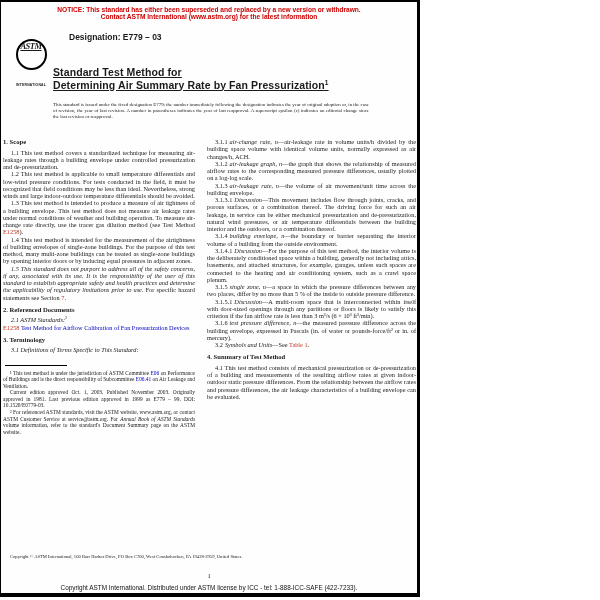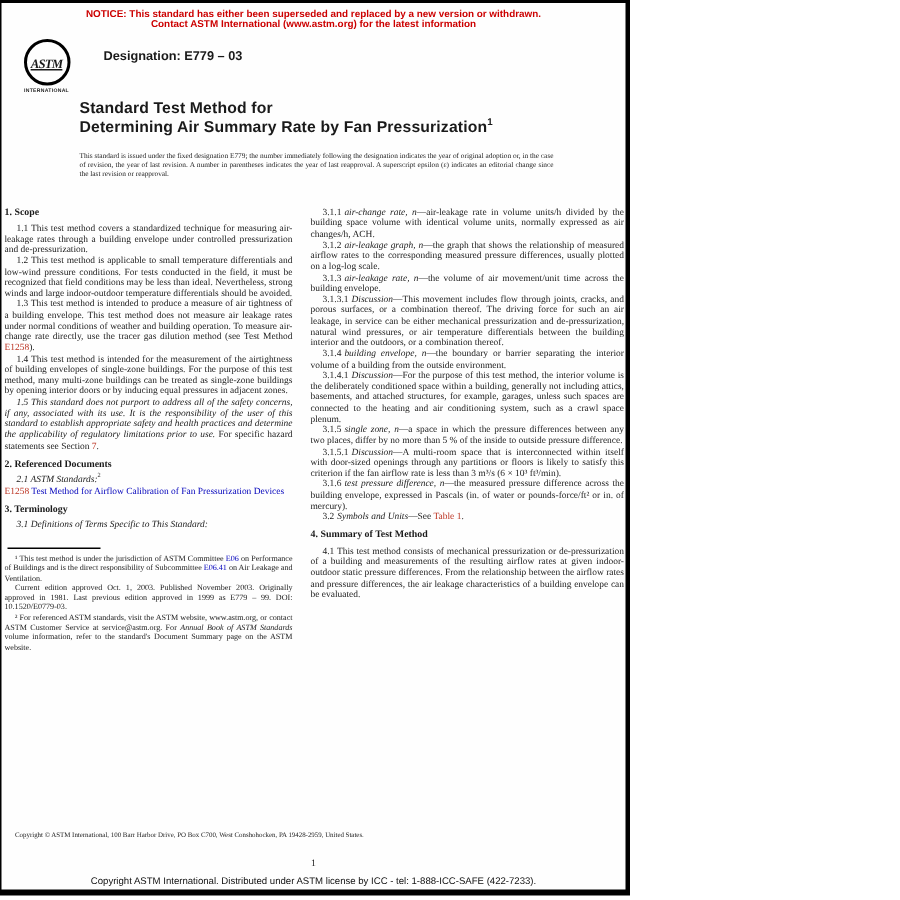--- a/index.html
+++ b/index.html
@@ -5,29 +5,29 @@
   html,body{margin:0;padding:0;background:#ffffff;}
   #canvas{position:relative;width:600px;height:600px;background:#ffffff;overflow:hidden;
           font-family:"Liberation Serif",serif;color:#1a1a1a;}
   .page{position:absolute;left:0;top:0;width:416px;height:591px;background:#fefefe;
         border-left:1px solid #000;border-top:2px solid #000;border-right:3px solid #000;border-bottom:4px solid #000;}
   
   .banner{position:absolute;top:4px;left:0;width:100%;text-align:center;
           font-family:"Liberation Sans",sans-serif;font-weight:bold;font-size:6.6px;line-height:7.4px;color:#cc0000;}
   
   .logo{position:absolute;left:13px;top:24px;width:34px;text-align:center;}
-  .logo-circle{width:27px;height:27px;margin:0 auto;border:2.5px solid #000;border-radius:50%;
-               display:flex;align-items:center;justify-content:center;
+  .logo-circle{width:27px;height:27px;margin:13px auto;border:2.5px solid #000;border-radius:50%;
+               display:flex;align-items:flex-start;justify-content:center;
                font-family:"Liberation Serif",serif;font-style:italic;font-weight:bold;font-size:8.5px;letter-spacing:-0.5px;text-decoration:underline;}
   .logo-sub{font-family:"Liberation Sans",sans-serif;font-size:3.4px;font-weight:bold;letter-spacing:.2px;margin-top:1px;}
   .designation{position:absolute;left:55px;top:30px;font-family:"Liberation Sans",sans-serif;
                font-weight:bold;font-size:8.5px;padding-left:13px;}
   
   .title-block{position:absolute;left:52px;top:64px;font-family:"Liberation Sans",sans-serif;
-               font-weight:bold;font-size:10.5px;line-height:12.5px;letter-spacing:.1px;}
+               font-weight:bold;font-size:10.5px;line-height:12.5px;letter-spacing:.1px;text-decoration:underline;}
   .title-block sup{font-size:6.5px;}
   .issue-note{position:absolute;left:52px;top:100px;width:316px;font-size:4.9px;line-height:6.1px;
               text-align:justify;}
   
   .columns{position:absolute;left:2px;top:136px;width:413px;height:414px;display:flex;overflow:hidden;}
   .col-left{width:192px;margin-right:12px;}
   .col-right{width:209px;}
   .col p{margin:0;font-size:6.3px;line-height:7.25px;text-align:justify;}
   .col p.ind{text-indent:8px;}
   h3.sec{margin:5px 0 3px 0;font-size:6.6px;line-height:7.5px;font-weight:bold;}

